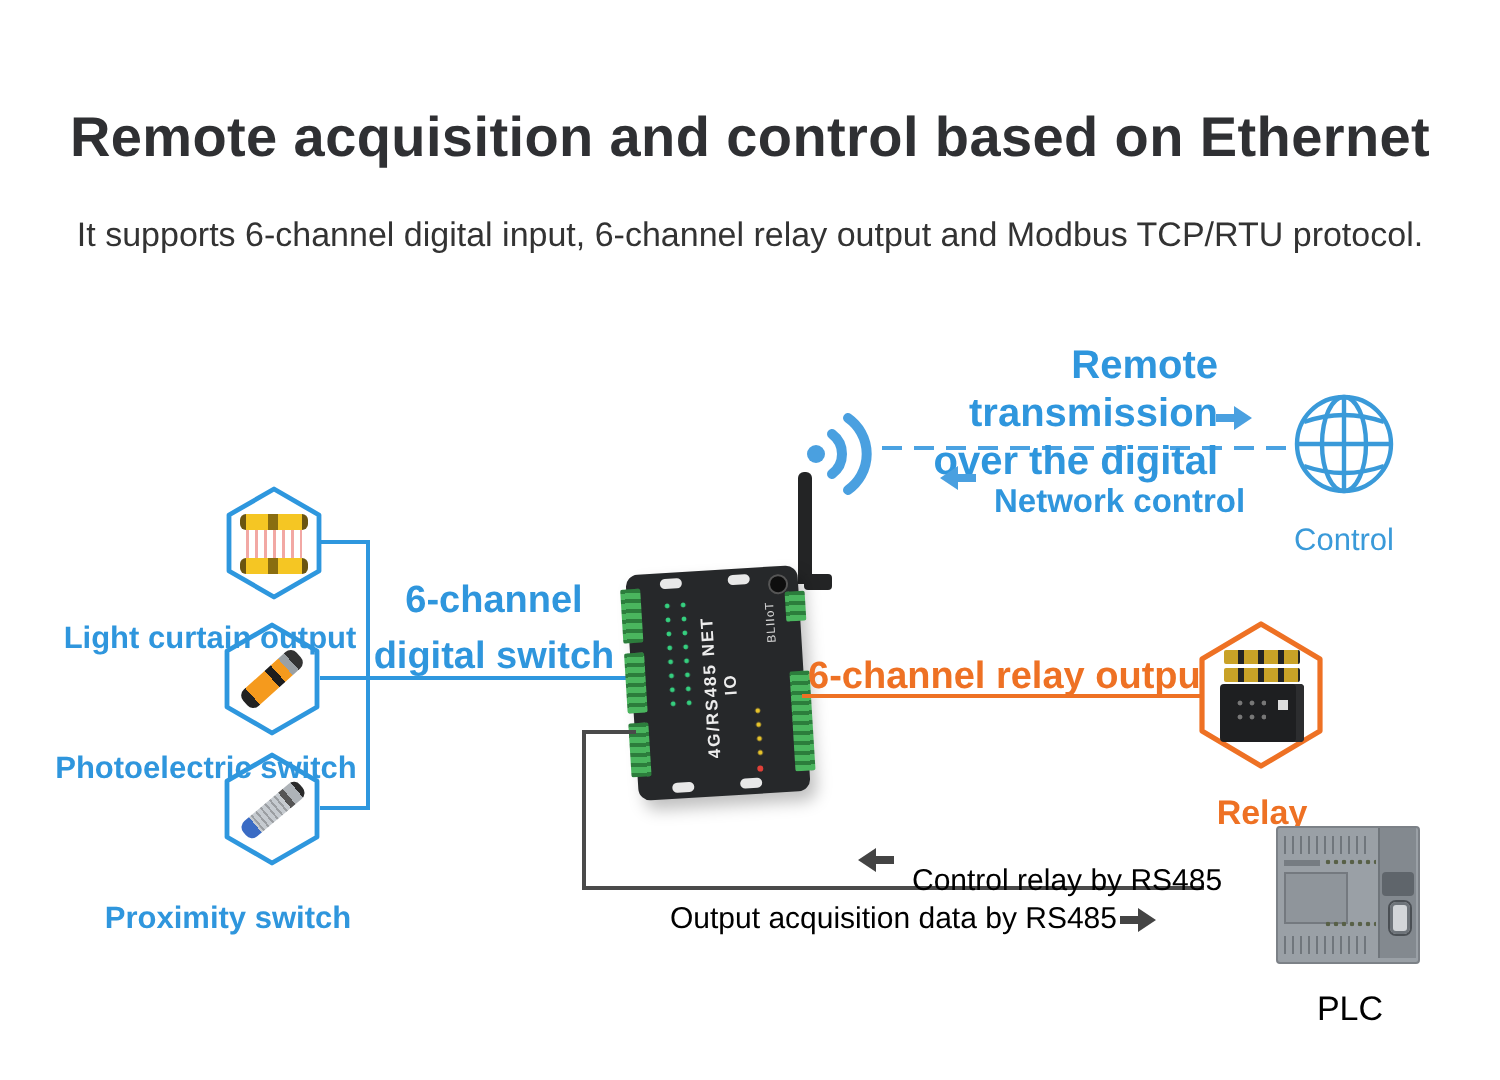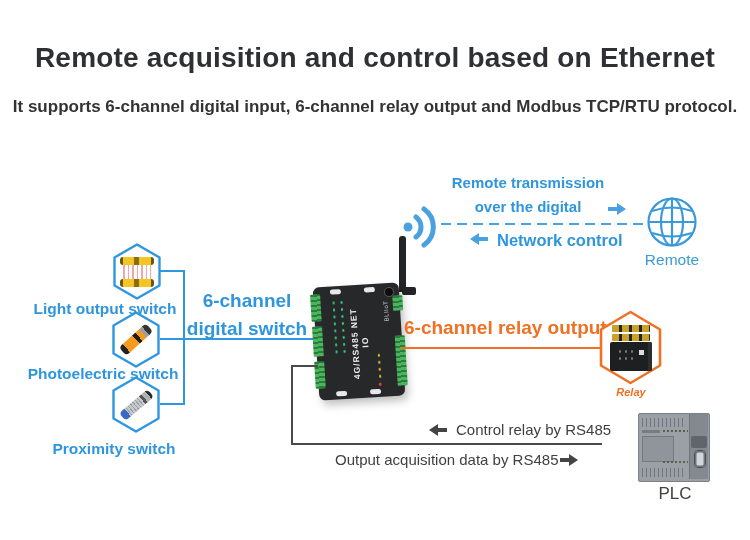--- a/index.html
+++ b/index.html
@@ -1,33 +1,33 @@
 <!DOCTYPE html>
 <html><head>
 <meta charset="utf-8">
 <style>
   html,body{margin:0;padding:0;background:#fff;}
   .canvas{position:relative;width:750px;height:540px;background:#fff;overflow:hidden;
           font-family:"Liberation Sans",sans-serif;}
   .abs{position:absolute;}
-  .txt{position:absolute;white-space:nowrap;}
+  .txt{position:absolute;white-space:nowrap;margin-top:11px;}
   .center{text-align:center;}
   
   .title{left:0;right:0;top:42px;text-align:center;font-size:28px;font-weight:600;color:#2f3033;letter-spacing:.2px;}
-  .subtitle{left:0;right:0;top:97px;text-align:center;font-size:17px;font-weight:700;color:#333;}
+  .subtitle{left:0;right:0;top:97px;text-align:center;font-size:17px;font-weight:400;color:#333;}
   
   .line{position:absolute;background:#2e97de;}
   .line.orange{background:#ee7124;}
   .line.dark{background:#4a4a4a;}
   .dashed{position:absolute;height:2px;
     background:repeating-linear-gradient(90deg,#4aa2e2 0 10px,transparent 10px 16px);}
   
   .blue-t{color:#2f96dd;font-weight:600;}
   .orange-t{color:#ee7124;font-weight:600;}
-  .dark-t{color:#404040;font-weight:400;}
+  .dark-t{color:#000000;font-weight:400;}
   
   .hex{position:absolute;}
   .hex svg{position:absolute;left:0;top:0;}
   .hex .icon{position:absolute;left:0;top:0;right:0;bottom:0;display:flex;align-items:center;justify-content:center;}
   
   .lc{position:relative;width:34px;height:34px;}
   .lc .bar{position:absolute;left:0;width:34px;height:8px;border-radius:3px;
      background:linear-gradient(90deg,#6b5510 0 3px,#f5c623 3px 14px,#8a6d10 14px 19px,#f5c623 19px 31px,#6b5510 31px);}
   .lc .bar.b1{top:2px;} .lc .bar.b2{top:24px;}
   .lc .beams{position:absolute;left:3px;top:10px;width:28px;height:14px;
@@ -128,21 +128,21 @@
   </div>
   <div class="hex" style="left:110px;top:376px;width:52px;height:57px;">
     <svg width="52" height="57" viewBox="0 0 52 57">
       <polygon points="26,1.5 48.5,14.5 48.5,42.5 26,55.5 3.5,42.5 3.5,14.5" fill="#ffffff" stroke="#2e97de" stroke-width="2.4" stroke-linejoin="round"></polygon>
     </svg>
     <div class="icon">
         <div class="px"></div>
       </div>
   </div>
 
-  <div class="txt blue-t center" style="left:25px;top:300px;width:160px;font-size:15.5px;">Light output switch</div>
+  <div class="txt blue-t center" style="left:25px;top:300px;width:160px;font-size:15.5px;">Light curtain output</div>
   <div class="txt blue-t center" style="left:23px;top:365px;width:160px;font-size:15.5px;">Photoelectric switch</div>
   <div class="txt blue-t center" style="left:34px;top:440px;width:160px;font-size:15.5px;">Proximity switch</div>
 
   <div class="abs center" style="left:186px;top:287px;width:122px;line-height:28px;font-size:19px;">
     <div class="blue-t">6-channel</div>
     <div class="blue-t">digital switch</div>
   </div>
 
   <div class="abs ant-v"></div>
   <div class="abs ant-f"></div>
@@ -166,21 +166,21 @@
   </div>
 
   <svg class="abs" style="left:398px;top:203px;" width="46" height="50" viewBox="0 0 46 50">
     <circle cx="10" cy="24" r="4.5" fill="#4aa0e0"></circle>
     <path d="M18 14 A 12.5 12.5 0 0 1 18 34" fill="none" stroke="#4aa0e0" stroke-width="5" stroke-linecap="round"></path>
     <path d="M26 6 A 22 22 0 0 1 26 42" fill="none" stroke="#4aa0e0" stroke-width="5" stroke-linecap="round"></path>
   </svg>
 
   <div class="dashed" style="left:441px;top:223px;width:207px;"></div>
 
-  <div class="abs center" style="left:447px;top:171px;width:162px;line-height:24px;font-size:15px;">
+  <div class="abs center" style="left:447px;top:171px;width:162px;line-height:24px;font-size:20px;text-align:right;">
     <div class="blue-t">Remote transmission</div>
     <div class="blue-t">over the digital</div>
   </div>
   <svg class="arr" style="left:608px;top:203px;" width="18" height="12" viewBox="0 0 18 12">
     <path d="M0 4 h9 v-4 l9 6 -9 6 v-4 h-9 z" fill="#4aa0e0"></path>
   </svg>
 
   <svg class="arr" style="left:470px;top:233px;" width="18" height="12" viewBox="0 0 18 12">
     <path d="M18 4 h-9 v-4 l-9 6 9 6 v-4 h9 z" fill="#4aa0e0"></path>
   </svg>
@@ -189,49 +189,49 @@
   <svg class="abs" style="left:646px;top:196px;" width="52" height="52" viewBox="0 0 52 52">
     <g fill="none" stroke="#3a9ad9" stroke-width="2.2">
       <circle cx="26" cy="26" r="23.5"></circle>
       <ellipse cx="26" cy="26" rx="11" ry="23.5"></ellipse>
       <line x1="26" y1="2.5" x2="26" y2="49.5"></line>
       <line x1="2.5" y1="26" x2="49.5" y2="26"></line>
       <path d="M6 15 Q26 8 46 15"></path>
       <path d="M6 37 Q26 44 46 37"></path>
     </g>
   </svg>
-  <div class="txt blue-t center" style="left:632px;top:251px;width:80px;font-size:15.5px;font-weight:400;color:#3a9ad9;">Remote</div>
+  <div class="txt blue-t center" style="left:632px;top:251px;width:80px;font-size:15.5px;font-weight:400;color:#3a9ad9;">Control</div>
 
   <div class="line orange" style="left:401px;top:347px;width:200px;height:2px;"></div>
   <div class="txt orange-t center" style="left:404px;top:317px;width:182px;font-size:19px;">6-channel relay output</div>
 
   <div class="hex" style="left:597px;top:310px;width:67px;height:75px;">
     <svg width="67" height="75" viewBox="0 0 67 75">
       <polygon points="33.5,2 63,19.5 63,55.5 33.5,73 4,55.5 4,19.5" fill="#ffffff" stroke="#ee7124" stroke-width="2.6" stroke-linejoin="round"></polygon>
     </svg>
     <div class="icon">
       <div class="relay-ic">
           <div class="r1"></div>
           <div class="r2"></div>
           <div class="body"></div>
         </div>
     </div>
   </div>
-  <div class="txt orange-t center" style="left:595px;top:386px;width:72px;font-size:11px;font-style:italic;">Relay</div>
+  <div class="txt orange-t center" style="left:595px;top:386px;width:72px;font-size:17px;">Relay</div>
 
   <div class="line dark" style="left:291px;top:365px;width:27px;height:2px;"></div>
   <div class="line dark" style="left:291px;top:365px;width:2px;height:80px;"></div>
   <div class="line dark" style="left:291px;top:443px;width:311px;height:2px;"></div>
 
   <svg class="arr" style="left:429px;top:424px;" width="18" height="12" viewBox="0 0 18 12">
     <path d="M18 4 h-9 v-4 l-9 6 9 6 v-4 h9 z" fill="#444444"></path>
   </svg>
   <div class="txt dark-t" style="left:456px;top:421px;font-size:15px;">Control relay by RS485</div>
 
-  <div class="txt dark-t" style="left:335px;top:451px;font-size:15px;">Output acquisition data by RS485</div>
+  <div class="txt dark-t" style="left:335px;top:440px;font-size:15px;">Output acquisition data by RS485</div>
   <svg class="arr" style="left:560px;top:454px;" width="18" height="12" viewBox="0 0 18 12">
     <path d="M0 4 h9 v-4 l9 6 -9 6 v-4 h-9 z" fill="#444444"></path>
   </svg>
 
   <div class="plc">
     <div class="body"></div>
     <div class="vent1"></div>
     <div class="lbl"></div>
     <div class="dots1"></div>
     <div class="door"></div>

